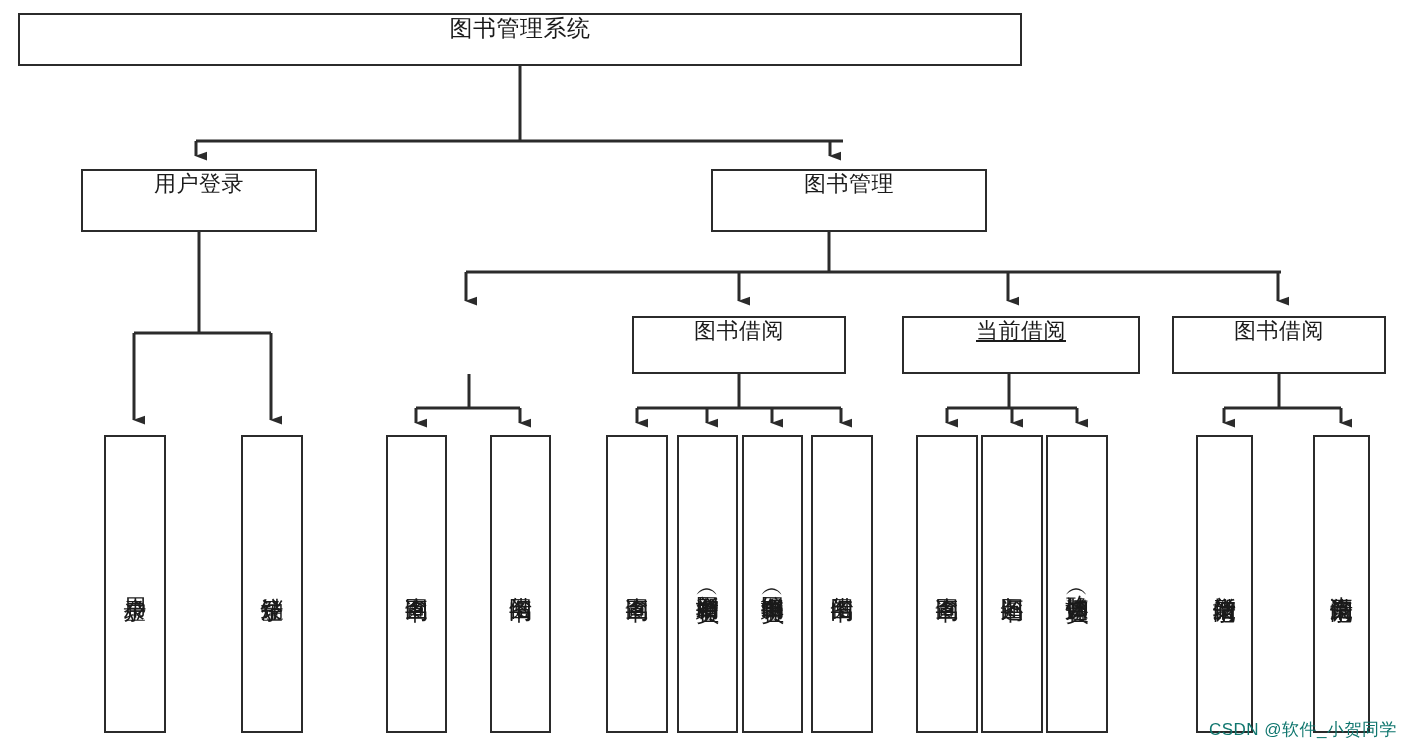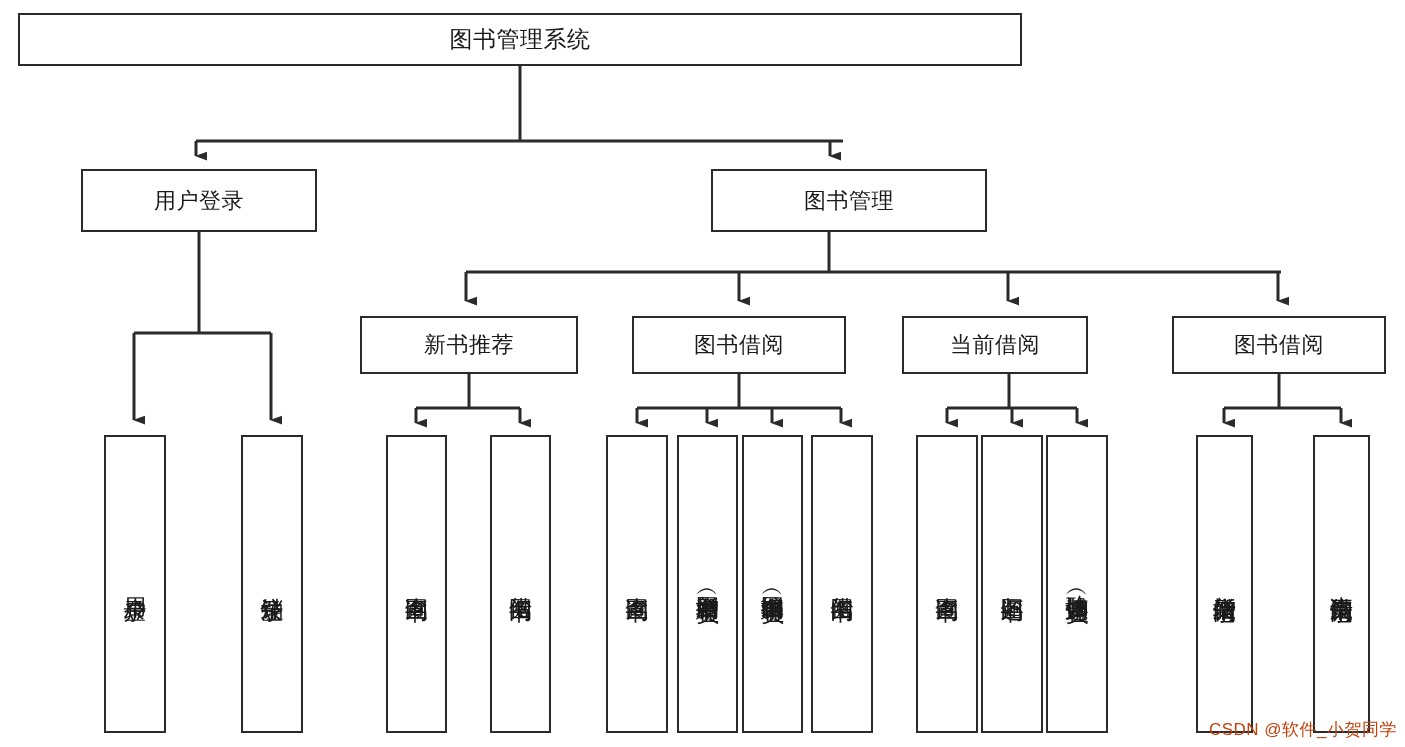--- a/index.html
+++ b/index.html
@@ -25,21 +25,20 @@
     top: 0;
     width: 1405px;
     height: 747px;
   }
   .node {
     position: absolute;
     box-sizing: border-box;
     background: #ffffff;
     border: 2px solid #2b2b2b;
     display: flex;
-    align-items: center;
     justify-content: center;
     color: #1a1a1a;
     z-index: 2;
   }
   .node .lbl {
     display: block;
     text-align: center;
     line-height: 1.18;
   }
   .node.horiz .lbl {
@@ -66,21 +65,21 @@
     margin-top: 82px;
   }
   .node.vert.tall .lbl {
     margin-top: 4px;
   }
   .watermark {
     position: absolute;
     right: 8px;
     bottom: 6px;
     font-size: 17px;
-    color: #c2410c;
+    color: #0f766e;
     z-index: 5;
     white-space: nowrap;
     letter-spacing: 0.5px;
   }
 </style>
 </head>
 <body>
 
 <div id="diagram-root">
 
@@ -138,27 +137,24 @@
     <span class="lbl">图书管理系统</span>
   </div>
 
   <div class="node horiz" style="left:81px; top:169px; width:236px; height:63px;">
     <span class="lbl">用户登录</span>
   </div>
   <div class="node horiz" style="left:711px; top:169px; width:276px; height:63px;">
     <span class="lbl">图书管理</span>
   </div>
 
-  <div class="node horiz" style="left:360px; top:316px; width:218px; height:58px;">
-    <span class="lbl">新书推荐</span>
-  </div>
   <div class="node horiz" style="left:632px; top:316px; width:214px; height:58px;">
     <span class="lbl">图书借阅</span>
   </div>
-  <div class="node horiz" style="left:902px; top:316px; width:186px; height:58px;">
+  <div class="node horiz" style="left:902px; top:316px; width:238px; height:58px;text-decoration:underline;">
     <span class="lbl">当前借阅</span>
   </div>
   <div class="node horiz" style="left:1172px; top:316px; width:214px; height:58px;">
     <span class="lbl">图书借阅</span>
   </div>
 
   <div class="node vert mid" style="left:104px; top:435px; width:62px; height:298px;">
     <span class="lbl" style="margin-top: 133px;">用户登录</span>
   </div>
   <div class="node vert mid" style="left:241px; top:435px; width:62px; height:298px;">

